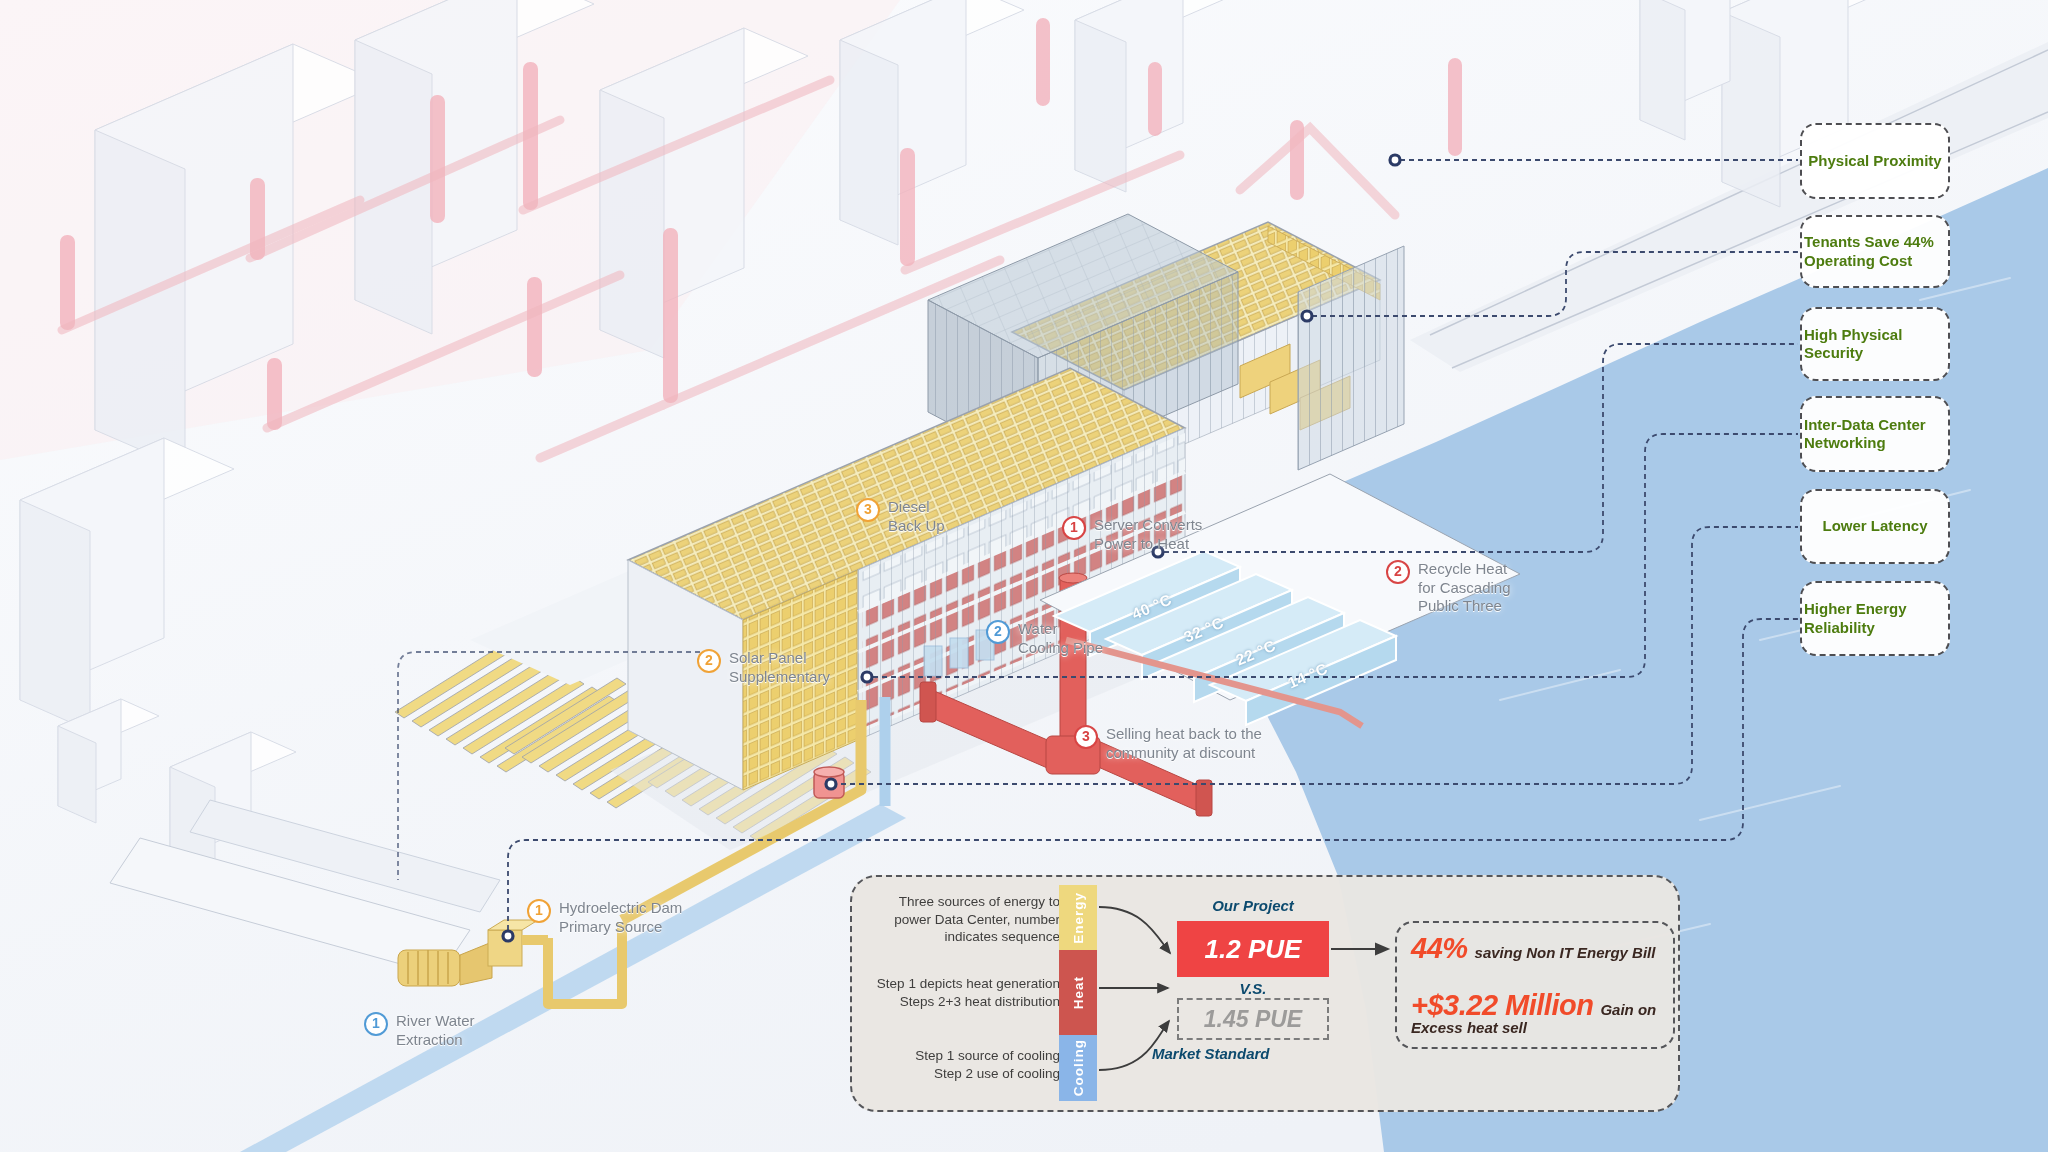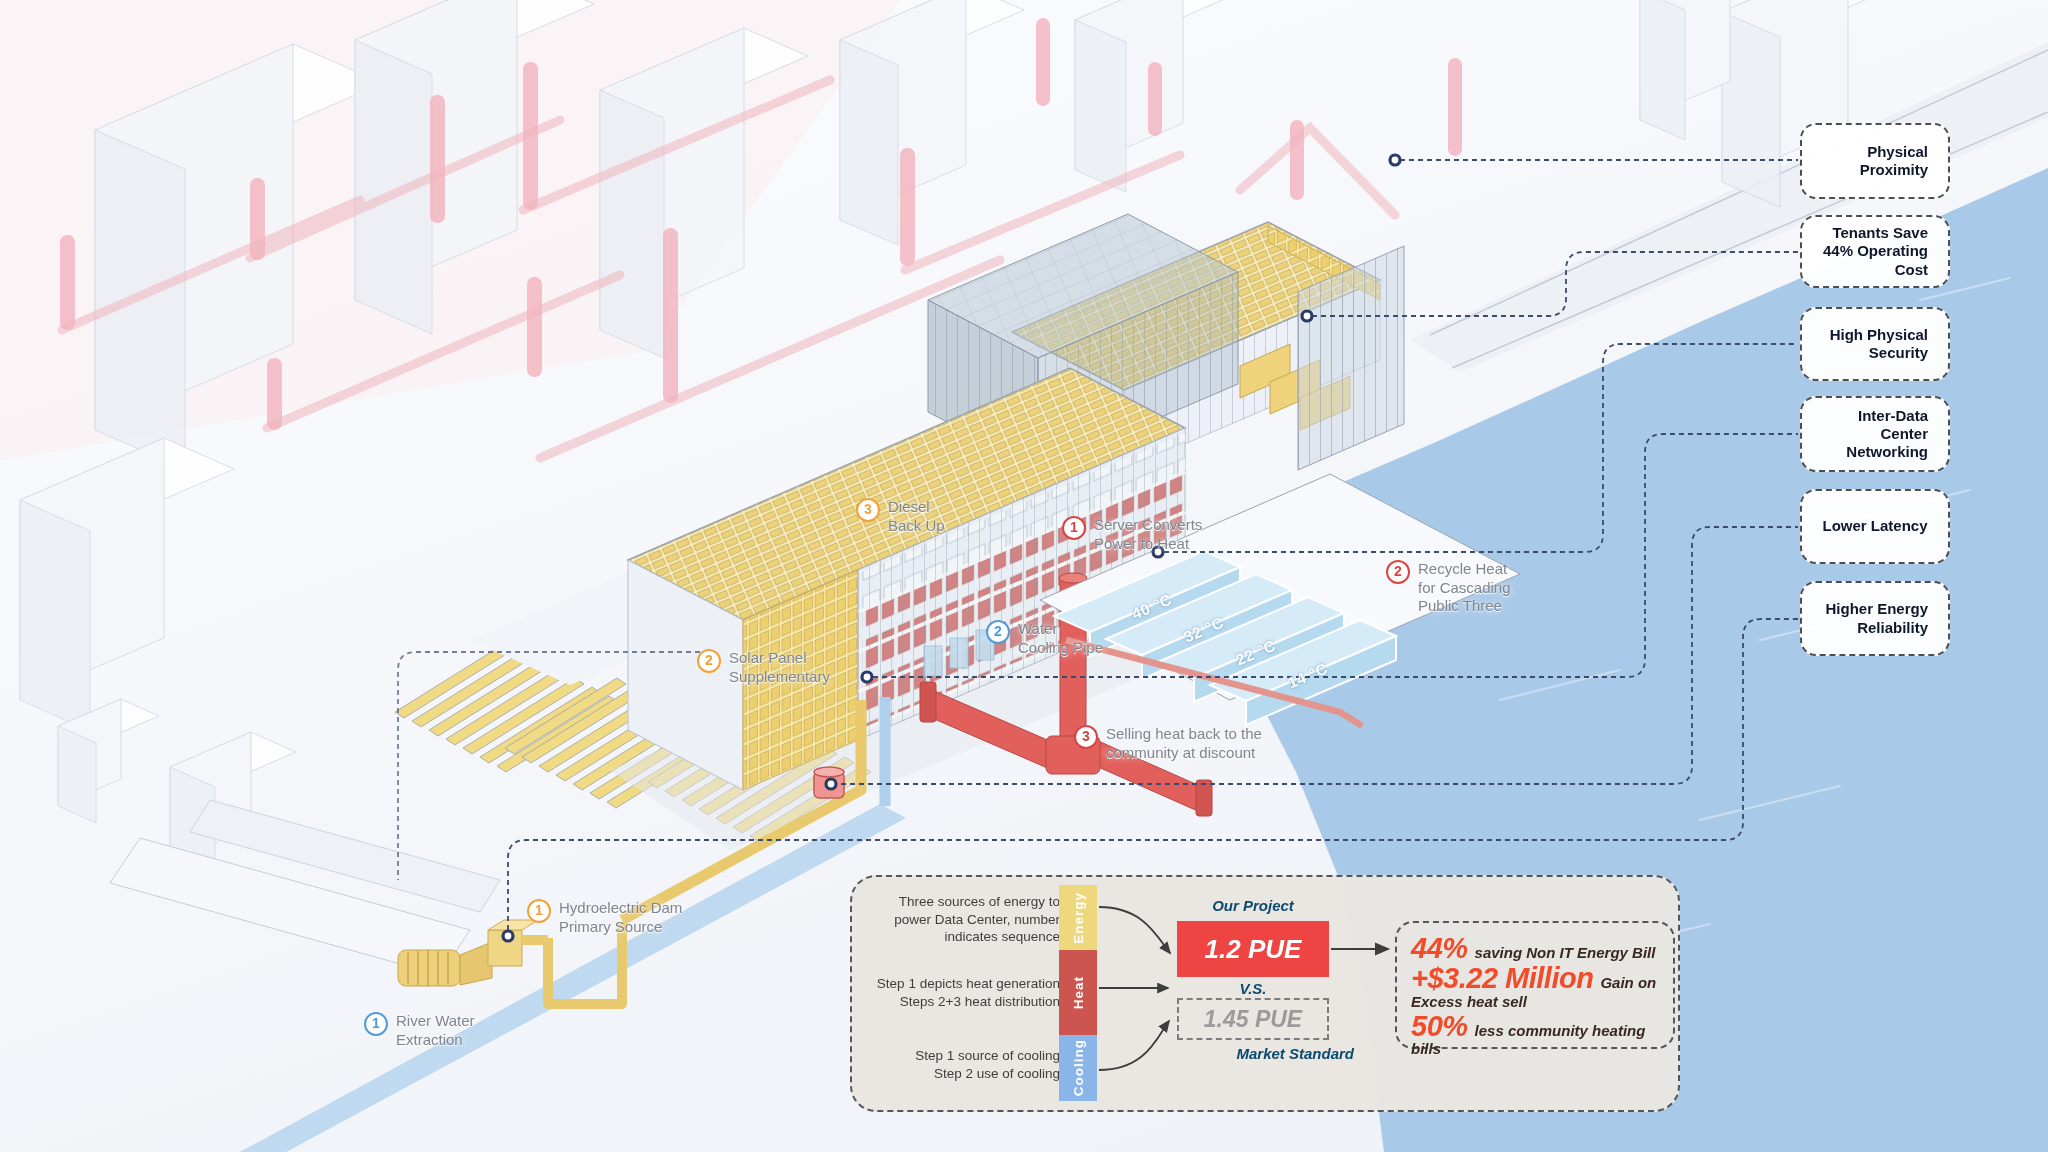--- a/index.html
+++ b/index.html
@@ -3,23 +3,23 @@
 <meta charset="utf-8">
 <style>
   html,body{margin:0;padding:0;background:#ffffff;}
   .stage{position:relative;width:2048px;height:1152px;overflow:hidden;
          background:#fafbfd;font-family:"Liberation Sans",sans-serif;}
   .art{position:absolute;left:0;top:0;width:2048px;height:1152px;}
 
   
   .callout{position:absolute;left:1800px;width:150px;box-sizing:border-box;
            border:2px dashed #4e4e52;border-radius:16px;background:rgba(255,255,255,.96);
-           color:#0f172a;font-weight:bold;font-size:15px;line-height:1.22;
-           display:flex;align-items:center;justify-content:center;text-align:right;
-           padding:8px 20px;}
+           color:#4d7c0f;font-weight:bold;font-size:15px;line-height:1.22;
+           display:flex;align-items:center;justify-content:center;text-align:left;
+           padding:8px 2px;}
 
   
   .scene-label{position:absolute;display:flex;gap:8px;align-items:flex-start;
                color:#7e858f;font-size:15px;line-height:1.24;
                text-shadow:0 1px 0 rgba(255,255,255,.95),0 0 7px rgba(255,255,255,.95);}
   .badge{width:24px;height:24px;border-radius:50%;background:#fff;box-sizing:border-box;
          display:flex;align-items:center;justify-content:center;
          font-size:14px;font-weight:600;flex:none;}
   .badge.energy{border:2.5px solid #f0a235;color:#f0a235;}
   .badge.heat{border:2.5px solid #d84343;color:#d84343;}
@@ -44,21 +44,21 @@
   .seg-cool{background:#8ab5e8;height:66px;}
   .ital{font-style:italic;font-weight:bold;color:#0c4a6e;}
   .our-label{position:absolute;left:325px;top:20px;width:152px;text-align:center;font-size:15px;}
   .pue-box{position:absolute;left:325px;top:44px;width:152px;height:56px;background:#ef4444;
            display:flex;align-items:center;justify-content:center;color:#fff;
            font-size:26px;font-style:italic;font-weight:bold;}
   .vs{position:absolute;left:325px;top:103px;width:152px;text-align:center;font-size:15px;}
   .pue-dash{position:absolute;left:325px;top:121px;width:152px;height:42px;
             border:2px dashed #7c7c7c;display:flex;align-items:center;justify-content:center;
             color:#9c9b9a;font-size:23px;font-style:italic;font-weight:bold;}
-  .market{position:absolute;left:300px;top:168px;width:202px;text-align:right;font-size:15px;}
+  .market{position:absolute;left:300px;top:168px;width:202px;text-align:left;font-size:15px;}
   .stats{position:absolute;left:543px;top:44px;width:280px;height:128px;
          border:2px dashed #55565a;border-radius:18px;padding:10px 14px;
          display:flex;flex-direction:column;justify-content:space-between;}
   .stat-line{line-height:1.05;}
   .stat-value{color:#f14b2a;font-size:29px;font-weight:bold;font-style:italic;
               letter-spacing:-.5px;margin-right:7px;}
   .stat-desc{color:#3a2721;font-size:15px;font-weight:bold;font-style:italic;}
   .legend-arrows{position:absolute;left:0;top:0;pointer-events:none;}
 </style>
 </head>
@@ -451,19 +451,16 @@
     <div class="pue-dash">1.45 PUE</div>
     <div class="market ital">Market Standard</div>
 
     <div class="stats">
       <div class="stat-line">
         <span class="stat-value">44%</span><span class="stat-desc">saving Non IT Energy Bill</span>
       </div>
       <div class="stat-line">
         <span class="stat-value">+$3.22 Million</span><span class="stat-desc">Gain on Excess heat sell</span>
       </div>
-      <div class="stat-line">
-        <span class="stat-value">50%</span><span class="stat-desc">less community heating bills</span>
-      </div>
     </div>
   </div>
 
 </div>
 
 </body></html>

